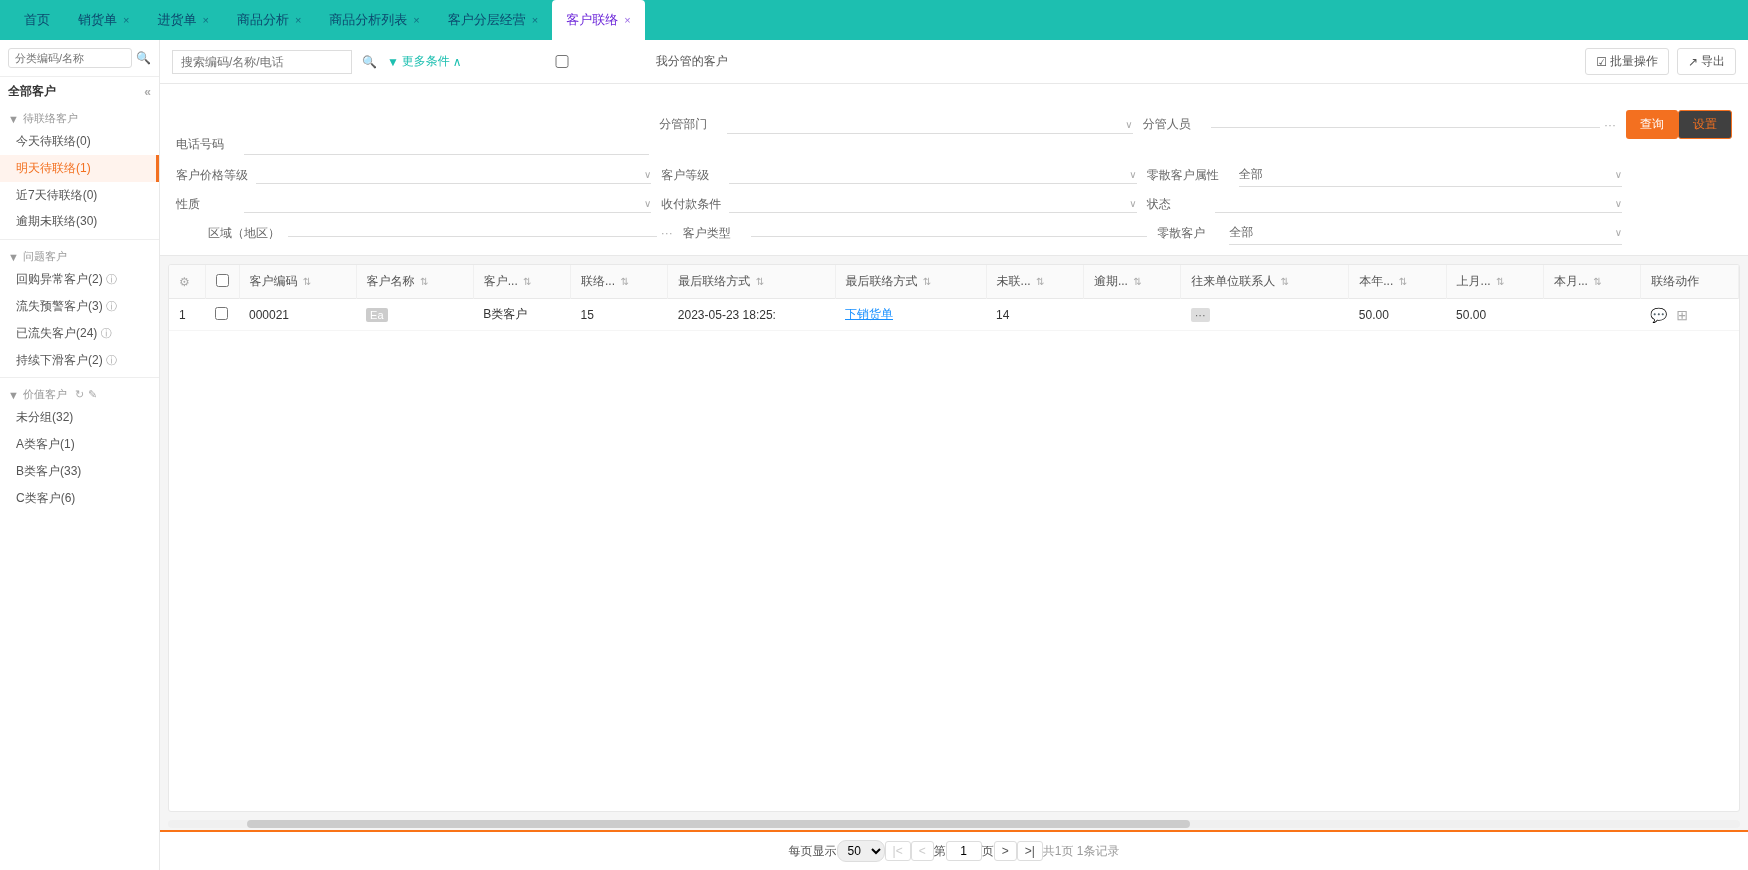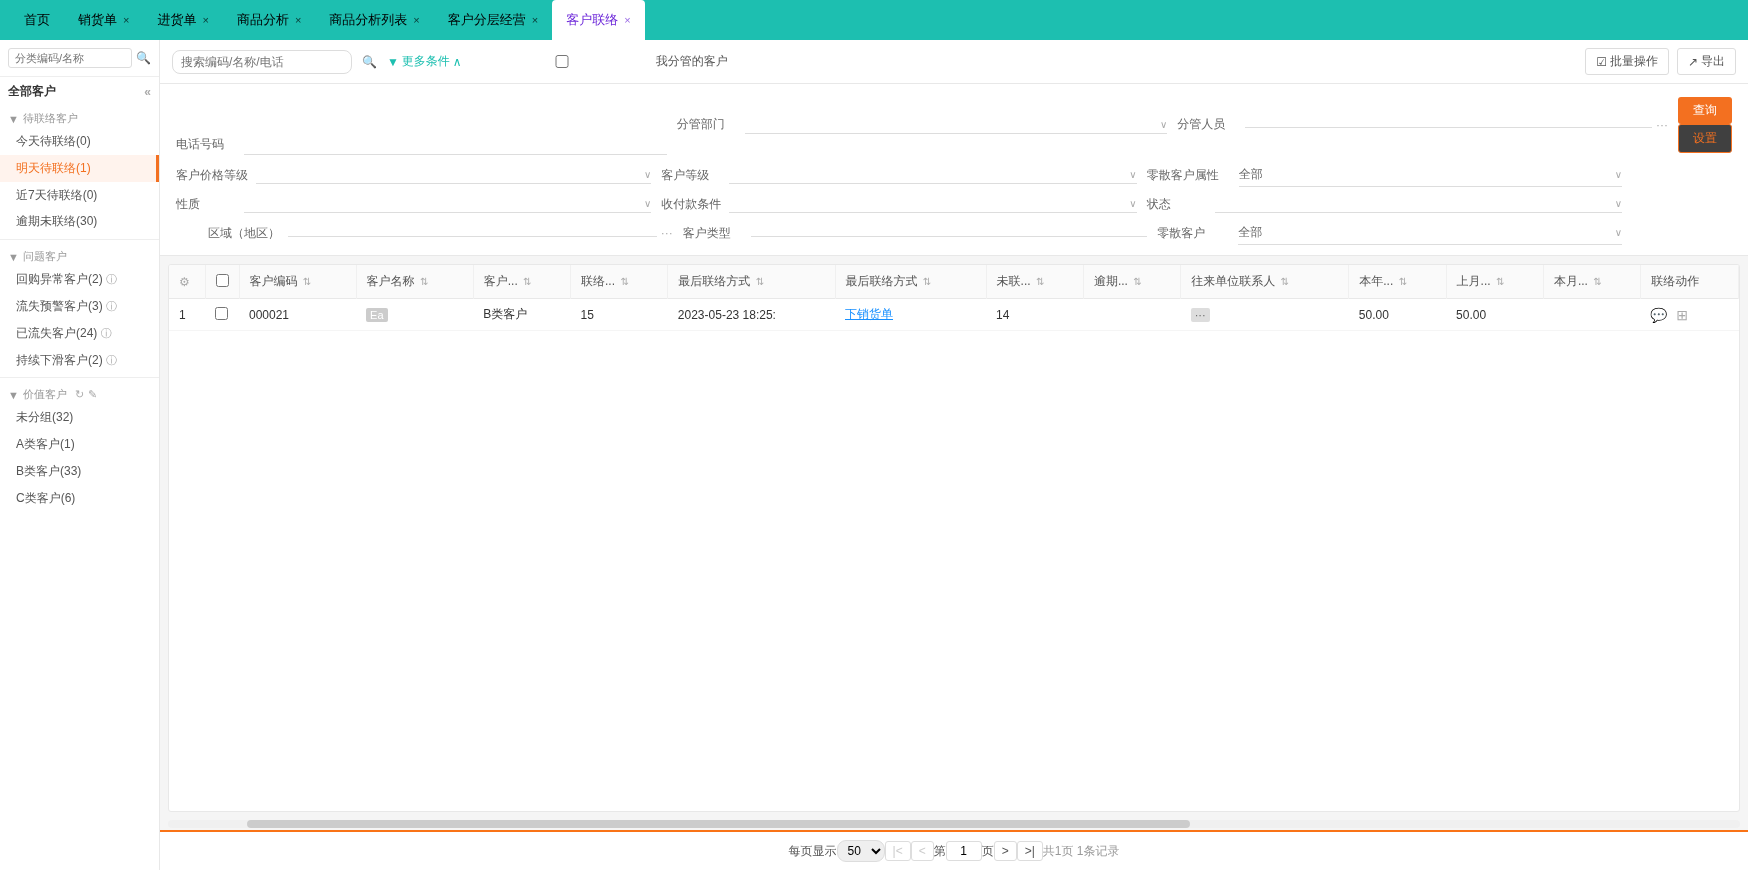--- a/index.html
+++ b/index.html
@@ -1,20 +1,20 @@
 <!DOCTYPE html>
 <html><head>
   <meta charset="utf-8">
   <style>
     * { box-sizing: border-box; margin: 0; padding: 0; }
     body { font-family: "Microsoft YaHei", "PingFang SC", Arial, sans-serif; font-size: 12px; background: #f5f5f5; color: #333; }
     
     
     .top-nav { background: #1dbfb0; display: flex; align-items: center; height: 40px; padding: 0 10px; }
-    .nav-item { color: #000000; padding: 0 14px; height: 40px; display: flex; align-items: center; cursor: pointer; font-size: 13px; white-space: nowrap; }
+    .nav-item { color: #0c4a6e; padding: 0 14px; height: 40px; display: flex; align-items: center; cursor: pointer; font-size: 13px; white-space: nowrap; }
     .nav-item.active { background: #fff; color: #6d28d9; border-radius: 4px 4px 0 0; }
     .nav-item .close-x { margin-left: 6px; font-size: 11px; opacity: 0.7; }
     
     
     .main-layout { display: flex; height: calc(100vh - 40px); }
     
     
     .sidebar { width: 160px; background: #fff; border-right: 1px solid #e8e8e8; overflow-y: auto; flex-shrink: 0; }
     .sidebar-search { padding: 8px; display: flex; align-items: center; border-bottom: 1px solid #eee; }
     .sidebar-search input { border: 1px solid #ddd; border-radius: 3px; padding: 3px 6px; font-size: 11px; width: 100%; outline: none; }
@@ -25,21 +25,21 @@
     .sidebar-item { padding: 5px 8px 5px 16px; cursor: pointer; color: #555; font-size: 12px; line-height: 1.4; }
     .sidebar-item.active { background: #fff3ed; color: #f37020; border-right: 3px solid #f37020; }
     .sidebar-item.highlight { background: #fff3ed; color: #f37020; }
     .sidebar-divider { height: 1px; background: #eee; margin: 4px 0; }
     
     
     .content { flex: 1; display: flex; flex-direction: column; overflow: hidden; }
     
     
     .filter-bar { background: #fff; padding: 8px 12px; border-bottom: 1px solid #e8e8e8; display: flex; align-items: center; gap: 10px; }
-    .filter-bar input { border: 1px solid #ddd; border-radius: 8px; padding: 4px 8px; font-size: 12px; width: 180px; outline: none; color: #999; }
+    .filter-bar input { border: 1px solid #ddd; border-radius: 0; padding: 4px 8px; font-size: 12px; width: 180px; outline: none; color: #999; }
     .filter-search-btn { color: #aaa; cursor: pointer; }
     .filter-more { color: #1dbfb0; cursor: pointer; display: flex; align-items: center; gap: 3px; font-size: 12px; }
     .filter-checkbox { display: flex; align-items: center; gap: 4px; color: #555; font-size: 12px; }
     .filter-checkbox input[type=checkbox] { cursor: pointer; }
     .filter-right { margin-left: auto; display: flex; align-items: center; gap: 8px; }
     .btn-batch { border: 1px solid #ddd; background: #fff; padding: 4px 10px; border-radius: 3px; cursor: pointer; font-size: 12px; color: #555; display: flex; align-items: center; gap: 3px; }
     .btn-export { border: 1px solid #ddd; background: #fff; padding: 4px 10px; border-radius: 3px; cursor: pointer; font-size: 12px; color: #555; display: flex; align-items: center; gap: 3px; }
     
     
     .adv-filter { background: #fff; padding: 10px 16px; border-bottom: 1px solid #e8e8e8; }
@@ -71,21 +71,21 @@
     .page-nav-btn:disabled { color: #ccc; cursor: default; }
     .page-input { border: 1px solid #ddd; border-radius: 3px; padding: 2px 6px; font-size: 12px; width: 36px; text-align: center; outline: none; }
     .total-records { color: #999; }
     
     
     .table-scrollbar { height: 8px; background: #f0f0f0; margin: 0 8px 2px; border-radius: 4px; }
     .table-scrollbar-inner { height: 8px; width: 60%; background: #ccc; border-radius: 4px; margin-left: 5%; }
     
     .btn-query { background: #f37020; color: #fff; border: none; padding: 5px 14px; border-radius: 3px; cursor: pointer; font-size: 12px; }
     .btn-settings { background: #404040; color: #f37020; border: 1px solid #f37020; padding: 5px 14px; border-radius: 3px; cursor: pointer; font-size: 12px; }
-    .query-btn-group { display: flex; flex-direction: column; margin-left: auto; }
+    .query-btn-group { display: flex; flex-direction: row; margin-left: auto; }
 
     .adv-filter-col { display: flex; flex: 1; align-items: center; }
   </style>
 </head>
 <body>
 
 <nav class="top-nav">
   <div class="nav-item">首页</div>
   <div class="nav-item">
     <span>销货单</span>
@@ -281,21 +281,21 @@
             <span></span>
           </div>
           <span class="filter-dots">···</span>
         </div>
         <div class="adv-filter-col" style="flex:1.5;">
           <span class="filter-field-label">客户类型</span>
           <div class="filter-select" style="flex:1;">
             <span></span>
           </div>
         </div>
-        <div class="adv-filter-col" style="flex:1.5;gap:13px;">
+        <div class="adv-filter-col" style="flex:1.5;gap:4px;">
           <span class="filter-field-label">零散客户</span>
           <div class="filter-select" style="flex:1;">
             <span>全部</span>
             <span class="chevron-down">∨</span>
           </div>
         </div>
         <div style="width:100px;"></div>
       </div>
     </div>
 

